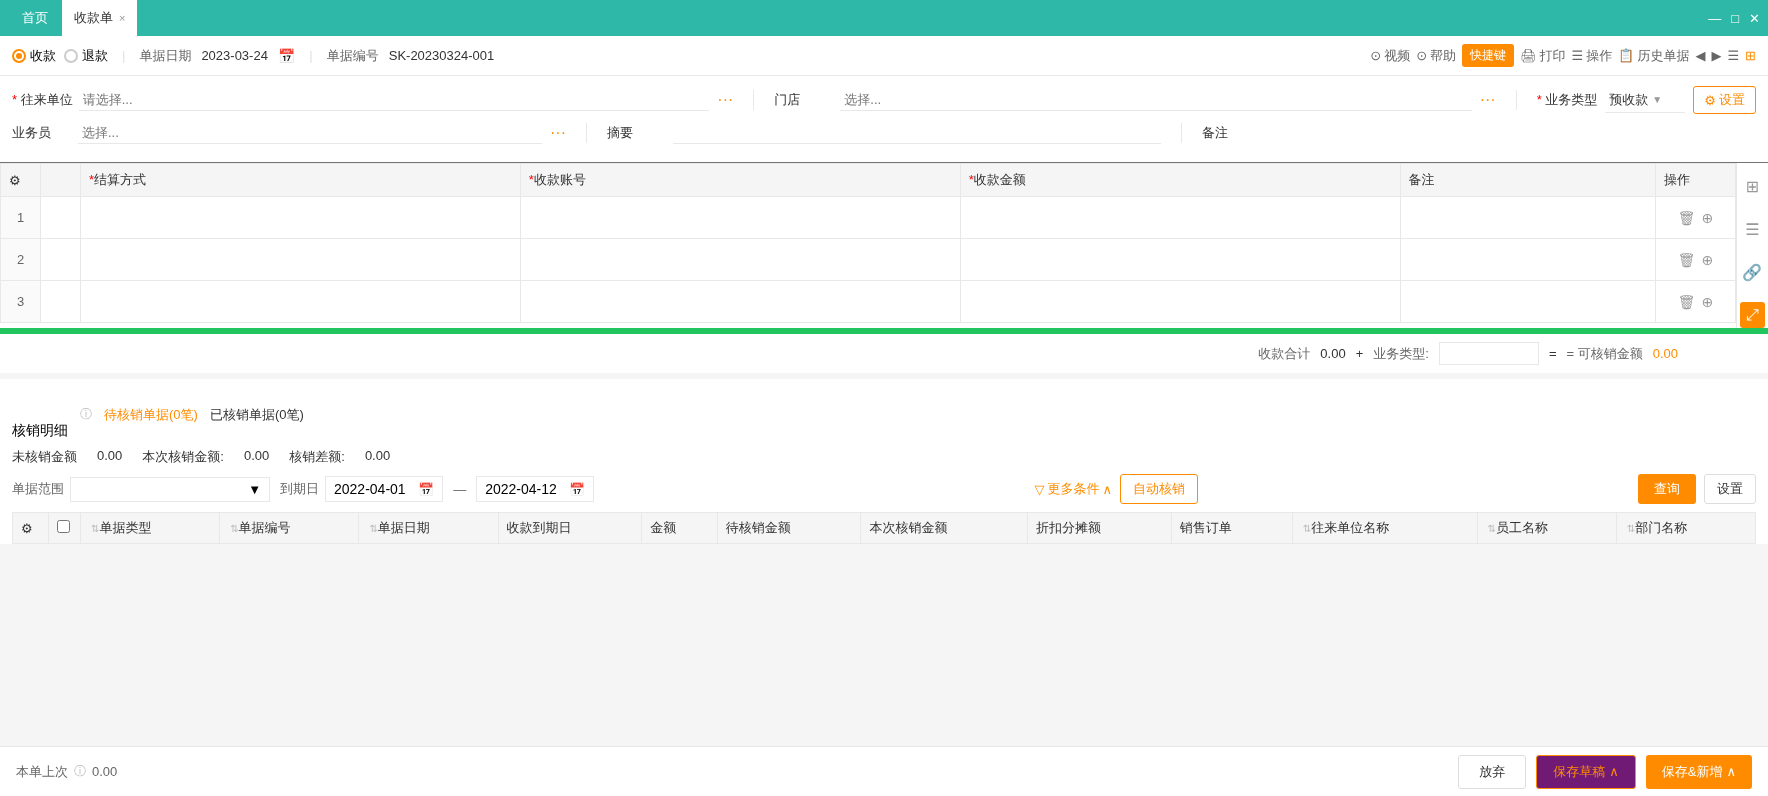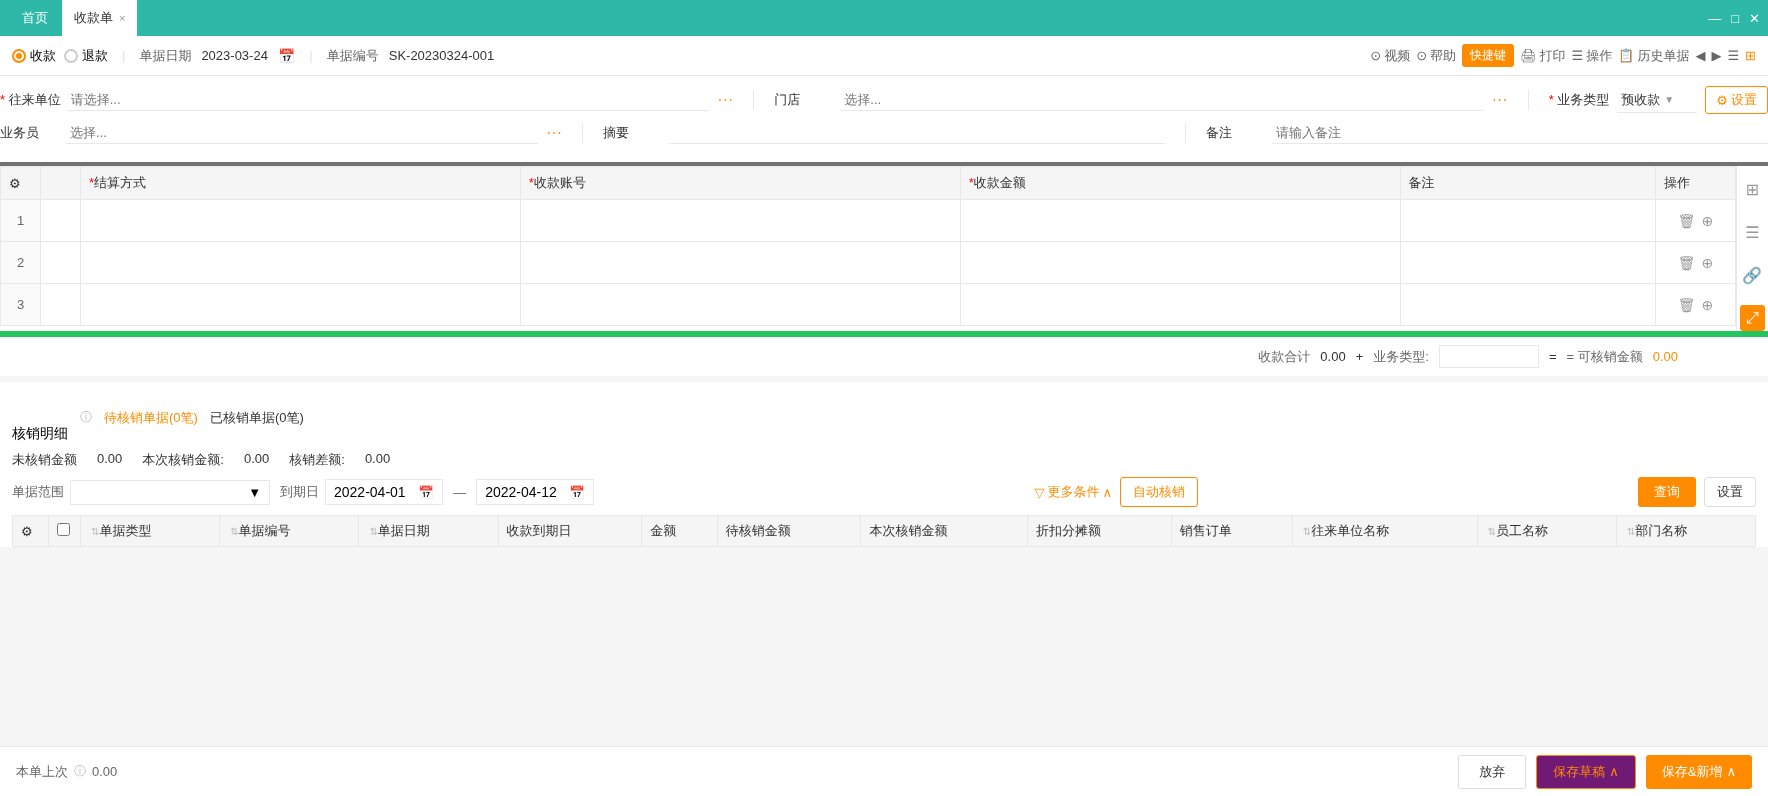--- a/index.html
+++ b/index.html
@@ -88,22 +88,22 @@
       border: none;
       padding: 3px 8px;
       border-radius: 3px;
       cursor: pointer;
       font-size: 12px;
     }
 
     
     .form-area {
       background: #fff;
-      padding: 10px 0;
-      border-bottom: 4px solid #737373;
+      padding: 10px 12px;
+      border-bottom: 1px solid #737373;
     }
     .form-row {
       display: flex;
       align-items: center;
       margin-bottom: 8px;
       gap: 0;
     }
     .form-field {
       display: flex;
       align-items: center;
@@ -479,21 +479,20 @@
       <span class="field-more">···</span>
     </div>
     <div class="field-divider"></div>
     <div class="form-field">
       <span class="field-label">摘要</span>
       <input class="field-input" type="text" style="">
     </div>
     <div class="field-divider"></div>
     <div class="form-field">
       <span class="field-label">备注</span>
-      <input class="field-input" type="text" placeholder="请输入备注" style="">
     </div>
   </div>
 </div>
 
 <div style="display:flex; background:#fff;">
   <div class="data-table-wrap">
     <table class="data-table">
       <thead>
         <tr>
           <th class="col-setting">

